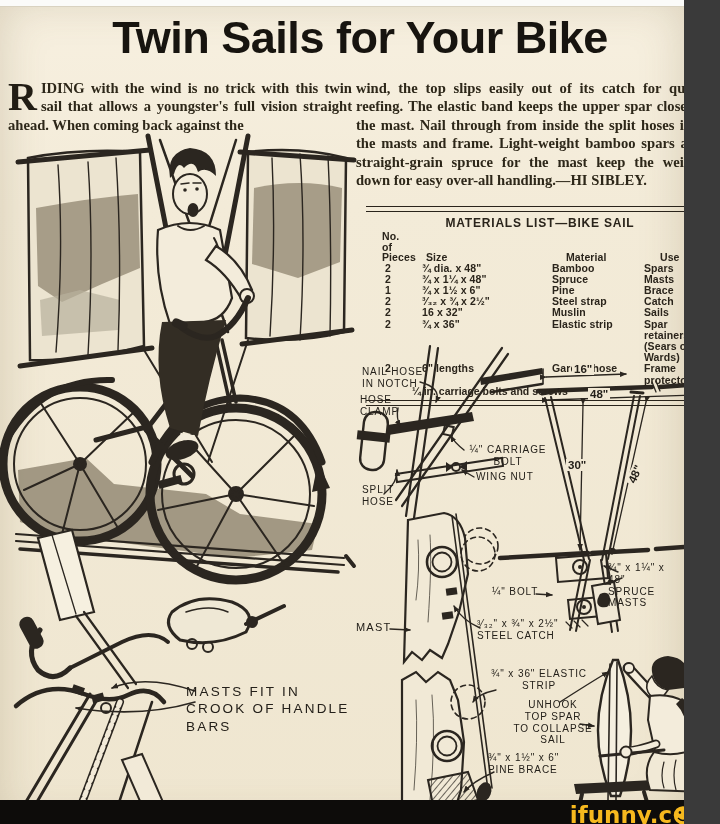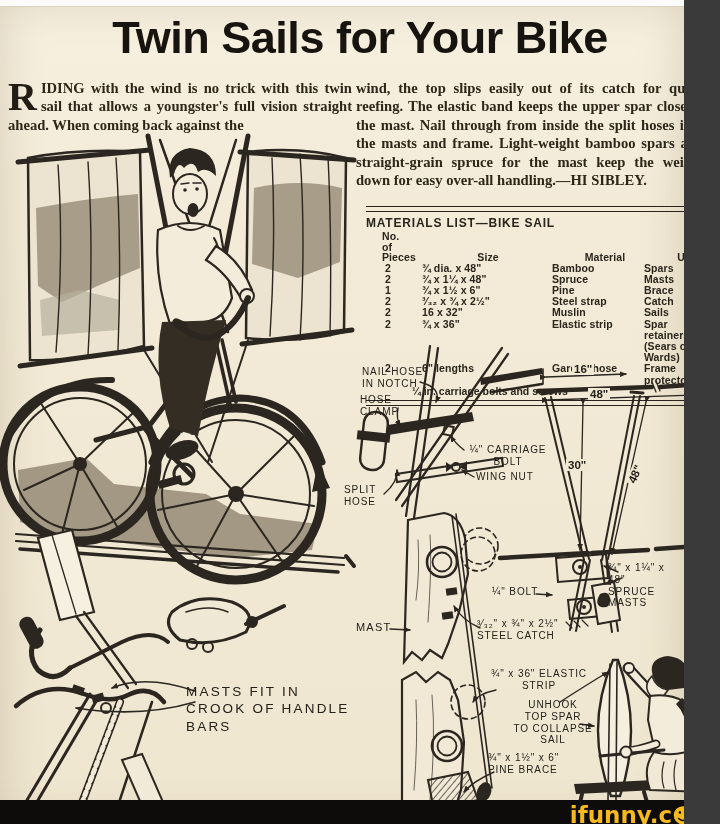--- a/index.html
+++ b/index.html
@@ -17,29 +17,29 @@
     font-size:45px; letter-spacing:-0.5px; color:#17140f;
   }
   .col { position:absolute; top:79px; margin:0; font-size:14.6px; font-weight:700;
     color:#2d2719; text-align:justify; line-height:1.26; }
   .col-left { left:8px; width:344px; }
   .col-right { left:356px; width:348px; }
   .dropcap { float:left; font-size:40px; line-height:0.78; padding:2px 4px 0 0; color:#221d14; }
   .materials { position:absolute; left:366px; top:206px; width:348px;
     font-family:"Liberation Sans", sans-serif; color:#2a241b; }
   .drule { height:4px; border-top:1.7px solid #2a241b; border-bottom:1.7px solid #2a241b; }
-  .materials-title { font-weight:700; font-size:12px;
+  .materials-title { text-align:center; font-weight:700; font-size:12px;
     letter-spacing:0.8px; margin:4px 0 1px; }
   .mrow { display:grid; grid-template-columns:44px 140px 94px 70px; }
   .mrow > div { font-size:10.5px; font-weight:700; line-height:11.2px; letter-spacing:0.1px; }
   .mhead > div { line-height:10.5px;margin-left:16px; }
   .c-pieces { text-align:center; }
   .c-size { padding-left:12px; }
   .c-mat { padding-left:2px; }
-  .hd-ctr { text-align:center; }
+  .hd-ctr { text-align:left; }
   .hd-pieces { white-space:pre-line; text-align:left; }
   .hd-bottom { align-self:end; }
   .pre { white-space:pre-line; }
   .mfoot { font-size:10.5px; font-weight:700; line-height:11.5px; margin:0 0 3px 46px; }
   .art { position:absolute; left:0; top:0; }
   .dlabel { position:absolute; font-family:"Liberation Sans", sans-serif; font-weight:400;
     font-size:10px; line-height:1.18; letter-spacing:0.9px; color:#24201a; white-space:pre-line; }
   .dlabel-lg { font-size:13.5px; letter-spacing:2.2px; line-height:1.28; }
   .dlabel-md { font-size:11px; letter-spacing:1.2px; }
   .ctr { text-align:center; }
@@ -304,21 +304,21 @@
     <div class="drule"></div>
   </div>
 
   <div class="dlabel" style="left:362px;top:366px">NAIL HOSE
 IN NOTCH</div>
   <div class="dlabel" style="left:360px;top:394px">HOSE
 CLAMP</div>
   <div class="dlabel ctr" style="left:462px;top:444px;width:92px">¼" CARRIAGE
 BOLT</div>
   <div class="dlabel" style="left:476px;top:471px">WING NUT</div>
-  <div class="dlabel" style="left:344px;top:484px">SPLIT
+  <div class="dlabel" style="left:362px;top:484px">SPLIT
 HOSE</div>
   <div class="dim" style="left:572px;top:363px">16"</div>
   <div class="dim" style="left:588px;top:388px">48"</div>
   <div class="dim" style="left:566px;top:459px">30"</div>
   <div class="dim rot" style="left:624px;top:468px">48"</div>
   <div class="dlabel" style="left:492px;top:586px">¼" BOLT</div>
   <div class="dlabel" style="left:608px;top:562px">¾" x 1¼" x 48"
 SPRUCE MASTS</div>
   <div class="dlabel dlabel-md" style="left:356px;top:621px">MAST</div>
   <div class="dlabel" style="left:477px;top:618px">³⁄₃₂" x ¾" x 2½"

